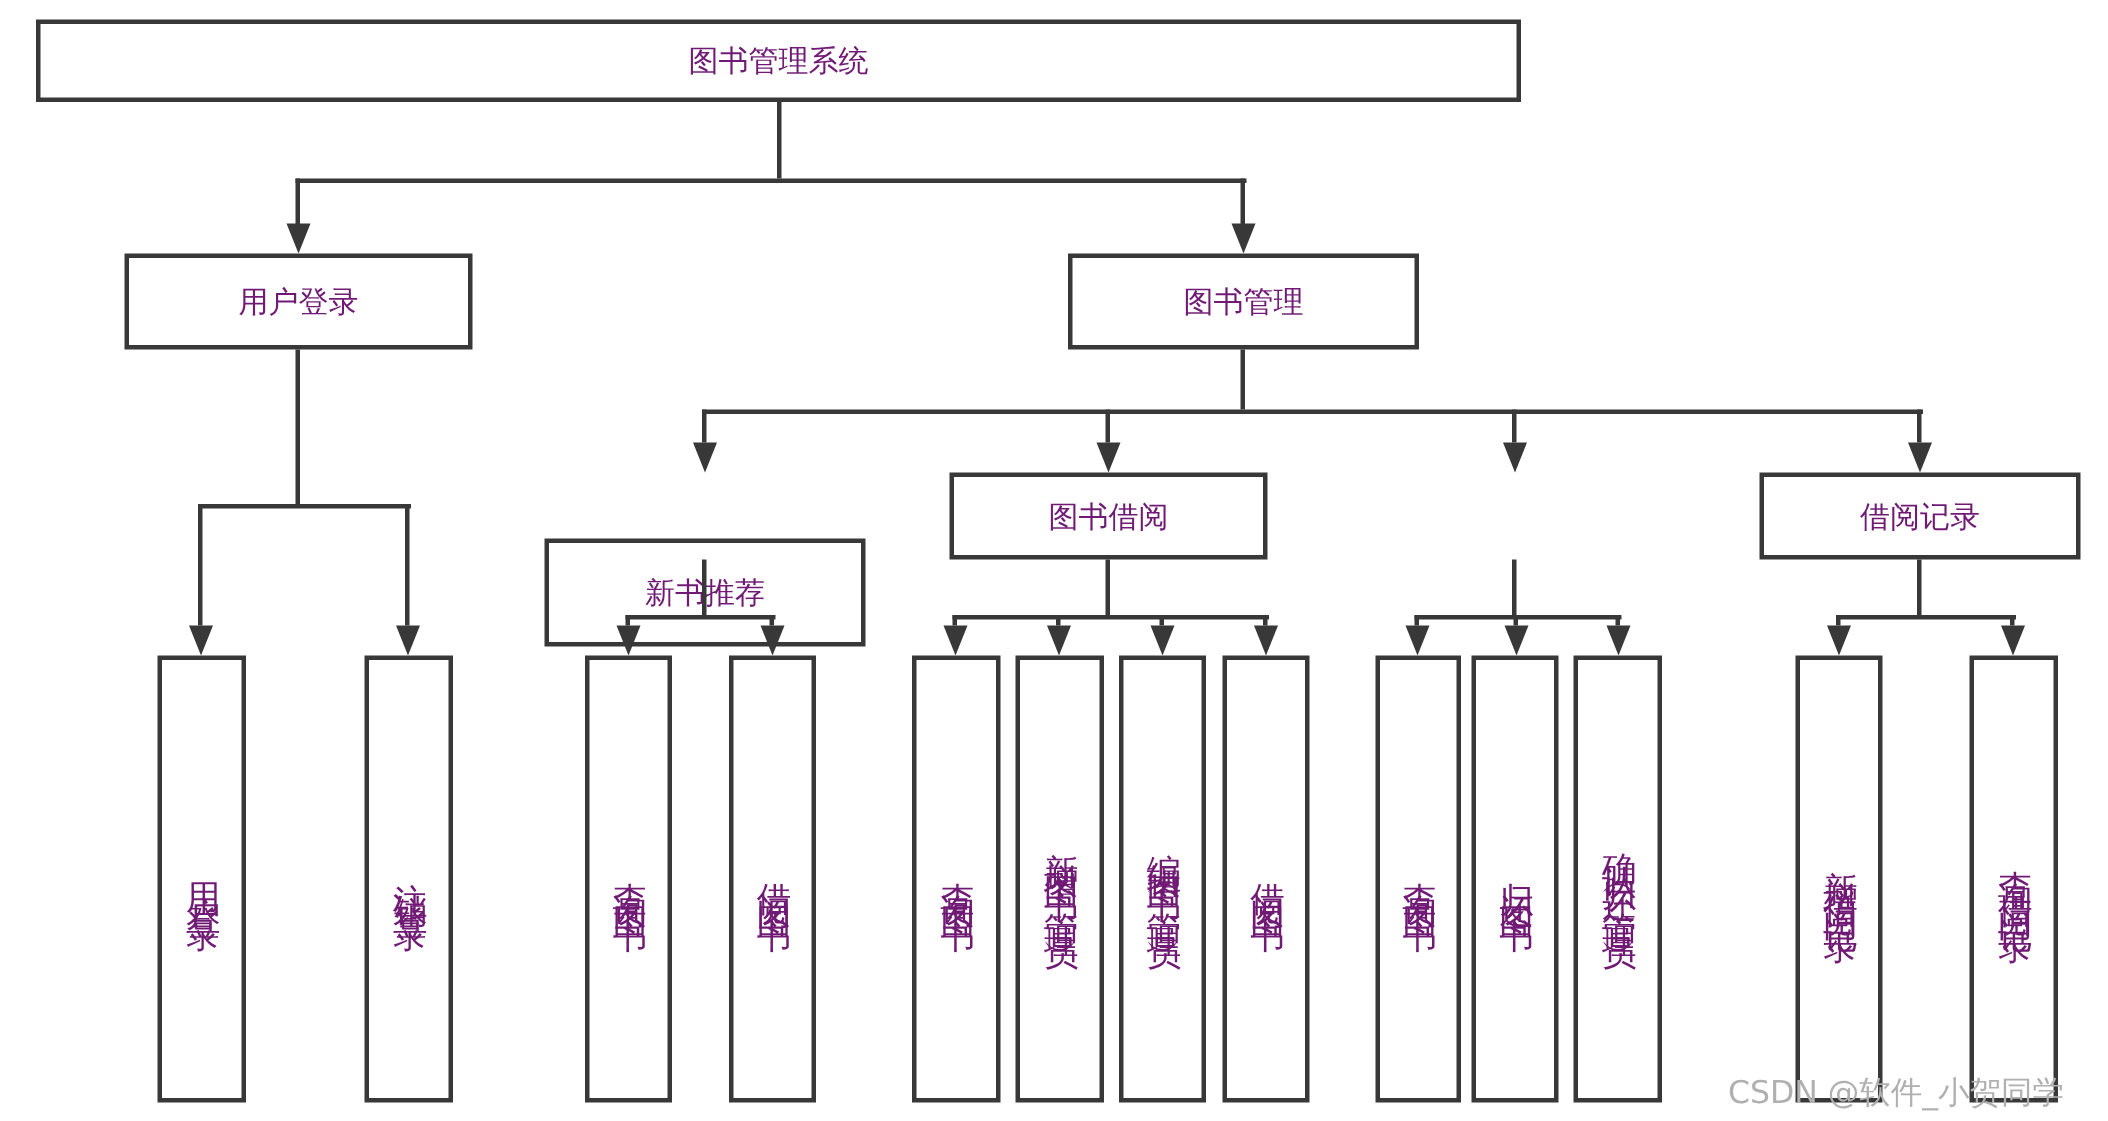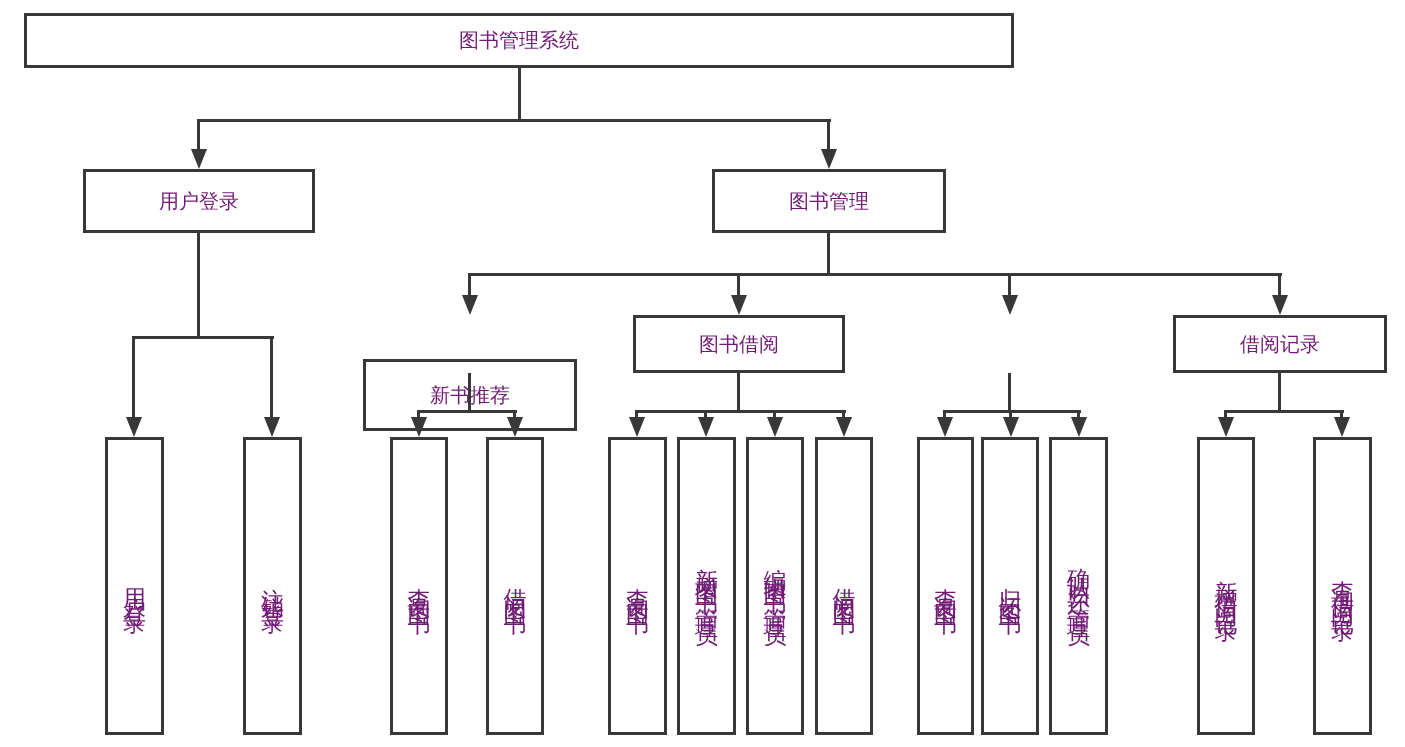--- a/index.html
+++ b/index.html
@@ -174,14 +174,15 @@
     <span class="vtext">确认归还（管理员）</span>
   </div>
 
   <div class="node leaf" style="left:1197px; width:58px;">
     <span class="vtext">新增借阅记录</span>
   </div>
   <div class="node leaf" style="left:1313px; width:59px;">
     <span class="vtext">查询借阅记录</span>
   </div>
 
+  <div class="watermark">CSDN @软件_小贺同学</div>
 
 </div>
 
 </body></html>

